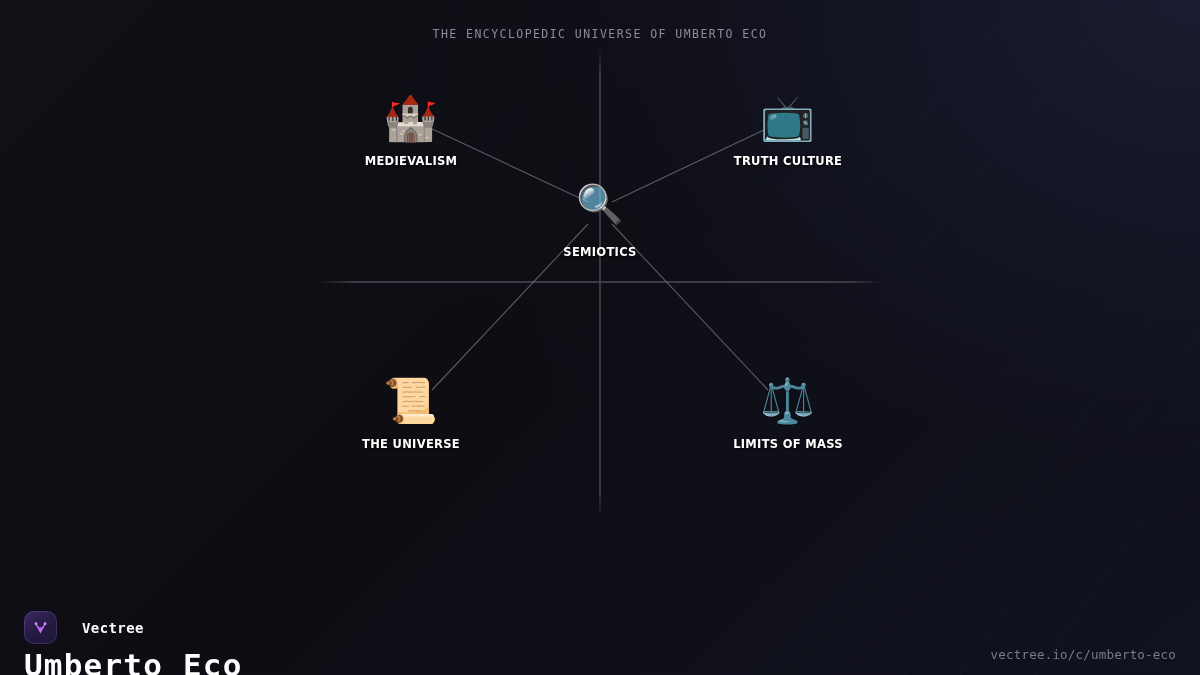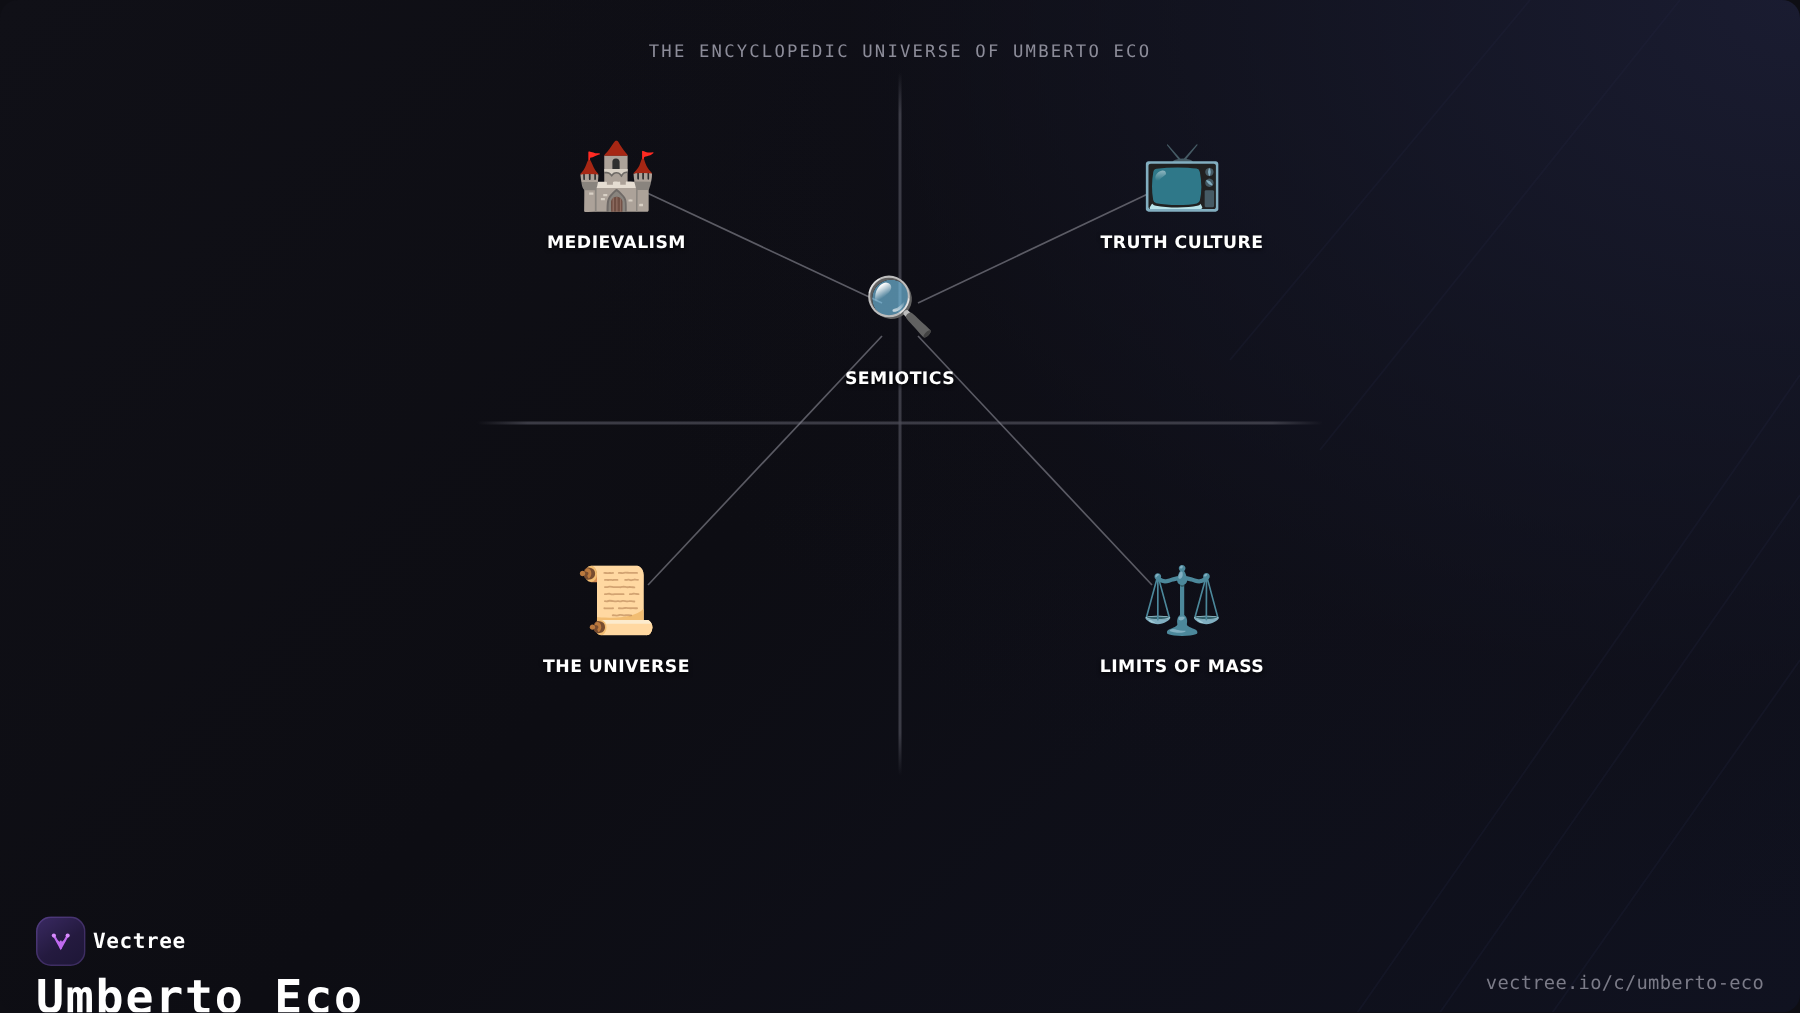--- a/index.html
+++ b/index.html
@@ -19,21 +19,20 @@
   
   #canvas {
     position: absolute;
     inset: 0;
     width: 1200px;
     height: 675px;
     background:
       radial-gradient(ellipse 1100px 800px at 100% 0%, #1a1c31 0%, rgba(22,24,41,0.75) 28%, rgba(16,16,26,0.35) 58%, rgba(14,14,20,0) 78%),
       linear-gradient(135deg, #101017 0%, #0d0d13 45%, #101220 100%);
     overflow: hidden;
-    border-radius: 12px;
   }
 
   
   #bg-streaks {
     position: absolute;
     inset: 0;
     pointer-events: none;
     opacity: 0.5;
   }
 
@@ -125,21 +124,21 @@
     bottom: 0;
     width: 1200px;
     height: 120px;
   }
   #brand-row {
     position: absolute;
     left: 24px;
     top: 56px;
     display: flex;
     align-items: center;
-    gap: 5px;
+    gap: 25px;
   }
   #brand-logo {
     width: 33px;
     height: 33px;
     border-radius: 10px;
     background: linear-gradient(145deg, #3a2a63 0%, #241a3f 55%, #1d1636 100%);
     display: flex;
     align-items: center;
     justify-content: center;
     box-shadow: inset 0 0 0 1px rgba(150,110,220,0.25);

